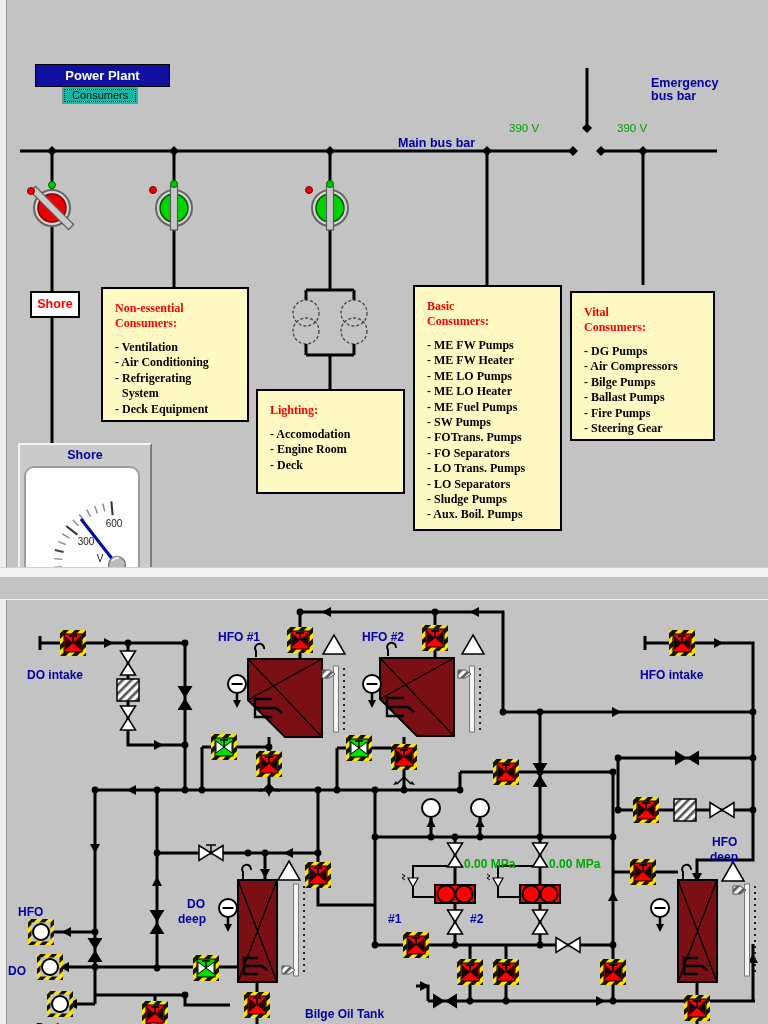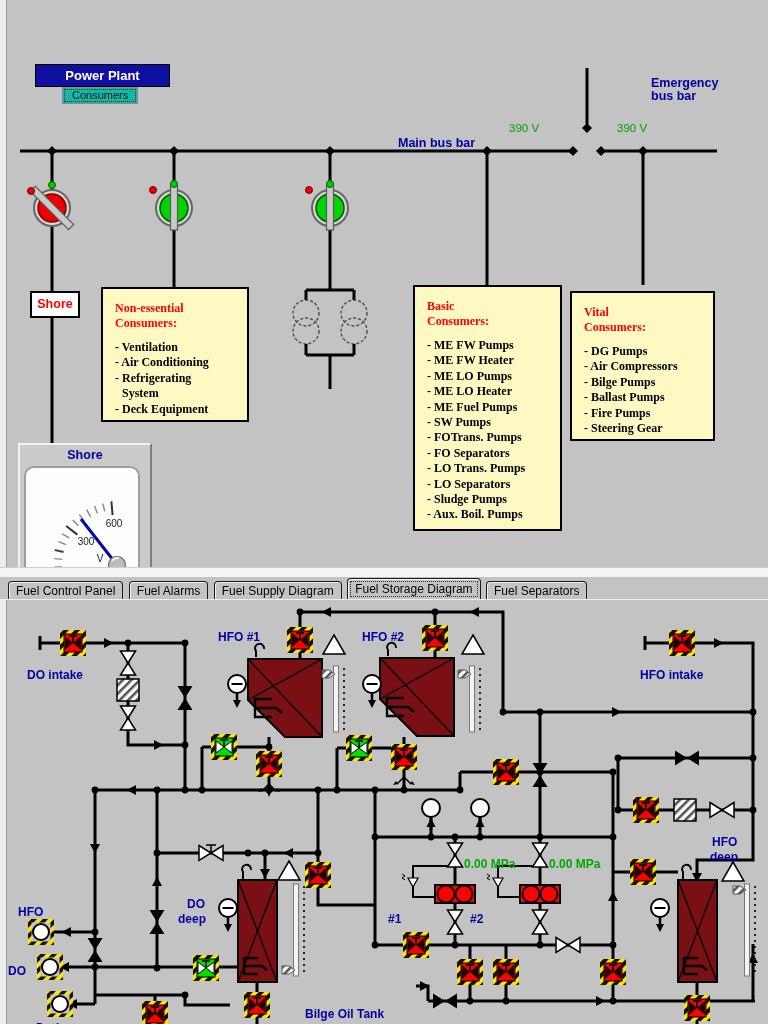--- a/index.html
+++ b/index.html
@@ -152,20 +152,27 @@
       <div class="t">Non-essential</div>
       <div class="t">Consumers:</div>
       <div class="sp"></div>
       <div class="bi">- Ventilation</div>
       <div class="bi">- Air Conditioning</div>
       <div class="bi">- Refrigerating</div>
       <div class="bi cont">System</div>
       <div class="bi">- Deck Equipment</div>
     </div>
 
+    <div id="box-li" class="cbox">
+      <div class="t">Lighting:</div>
+      <div class="sp"></div>
+      <div class="bi">- Accomodation</div>
+      <div class="bi">- Engine Room</div>
+      <div class="bi">- Deck</div>
+    </div>
 
     <div id="box-ba" class="cbox">
       <div class="t">Basic</div>
       <div class="t">Consumers:</div>
       <div class="sp"></div>
       <div class="bi">- ME FW Pumps</div>
       <div class="bi">- ME FW Heater</div>
       <div class="bi">- ME LO Pumps</div>
       <div class="bi">- ME LO Heater</div>
       <div class="bi">- ME Fuel Pumps</div>
@@ -219,27 +226,20 @@
         <circle cx="97" cy="100" r="8.5" fill="#bcbcbc" stroke="#777" stroke-width="1.5"></circle>
         <path d="M92,96 a7,7 0 0 1 7,-3" stroke="#eee" stroke-width="2" fill="none"></path>
       </svg>
     </div>
   </div>
 
   <div id="divider"></div>
   <div class="edge-left" style="height:567px;"></div>
 
   <div id="fp">
-    <div id="tabbar">
-      <div class="tab">Fuel Control Panel</div>
-      <div class="tab">Fuel Alarms</div>
-      <div class="tab">Fuel Supply Diagram</div>
-      <div class="tab active">Fuel Storage Diagram</div>
-      <div class="tab">Fuel Separators</div>
-    </div>
     <div id="pane-top"></div>
 
     <svg id="fuel-svg" width="768" height="424" viewBox="0 600 768 424">
       <defs>
         <pattern id="hz" width="8" height="8" patternUnits="userSpaceOnUse" patternTransform="rotate(45)">
           <rect width="8" height="8" fill="#ffe400"></rect>
             <rect width="4" height="8" fill="#141414"></rect>
         </pattern>
         <pattern id="ht" width="6" height="6" patternUnits="userSpaceOnUse" patternTransform="rotate(45)">
           <rect width="6" height="6" fill="#fff"></rect>

